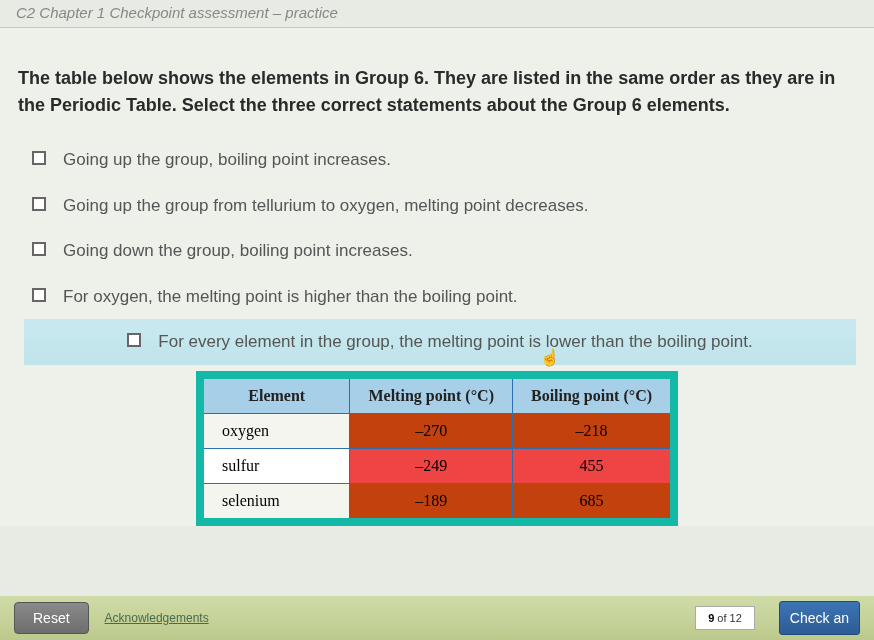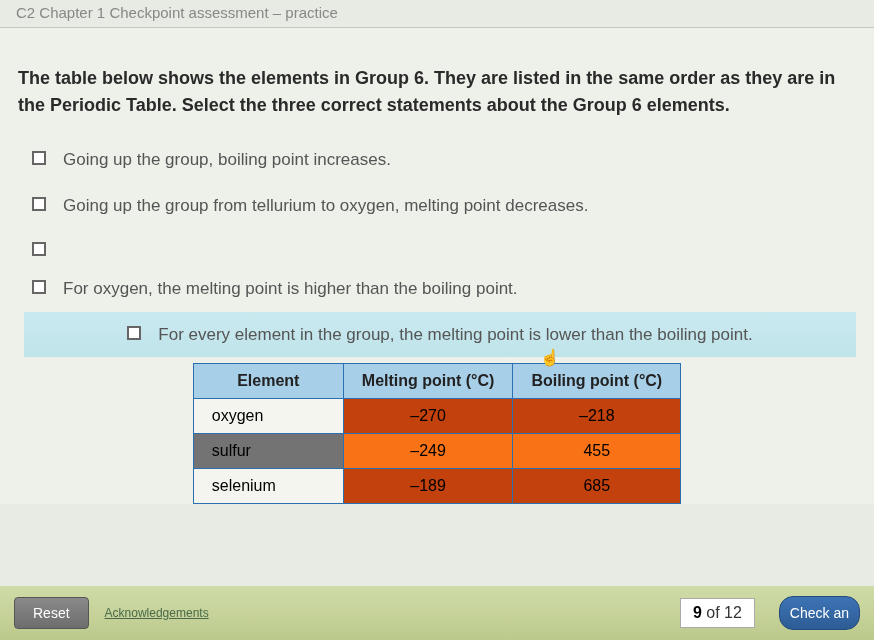--- a/index.html
+++ b/index.html
@@ -9,20 +9,21 @@
     width: 874px;
     height: 640px;
     overflow: hidden;
     position: relative;
   }
   .header {
     padding: 4px 16px 6px 16px;
     color: #888;
     font-size: 15px;
     border-bottom: 1px solid #c5c8c0;
+    font-style: italic;
   }
   .content {
     background: #eef1ea;
     padding: 10px 18px 0 18px;
   }
   .question {
     font-weight: bold;
     font-size: 18px;
     color: #2a2a2a;
     line-height: 1.5;
@@ -53,44 +54,45 @@
     flex-shrink: 0;
     margin-top: 4px;
   }
   .table-wrap {
     display: flex;
     justify-content: center;
     margin-top: 6px;
   }
   table {
     border-collapse: collapse;
-    border: 1px solid #14b8a6;
+    border: 8px solid #14b8a6;
     font-size: 16px;
+    font-family: Liberation Serif, serif;
   }
   th, td {
     border: 1px solid #2b6fb0;
     padding: 8px 18px;
     text-align: center;
     min-width: 150px;
   }
   th {
     background: #a8cfe8;
     font-weight: bold;
     color: #222;
   }
   td.name { text-align: left; background: #f5f5f0; }
   tr.odd td.val { background: #c2410c; }
-  tr.even td { background: #f97316; }
-  tr.even td.name { background: #737373; }
+  tr.even td { background: #ef4444; }
+  tr.even td.name { background: #ffffff; }
   .footer {
     position: absolute;
     bottom: 0;
     left: 0;
     right: 0;
-    height: 54px;
+    height: 44px;
     background: linear-gradient(#d0dca8, #bcc98c);
     display: flex;
     align-items: center;
     padding: 0 14px;
     gap: 16px;
   }
   .reset-btn {
     background: linear-gradient(#8a8a8a, #6d6d6d);
     color: #fff;
     border: 1px solid #555;
@@ -104,29 +106,29 @@
     flex-direction: column;
     font-size: 12px;
     color: #4a6a4a;
   }
   .links span { text-decoration: underline; cursor: pointer; }
   .spacer { flex: 1; }
   .progress {
     background: #fff;
     border: 1px solid #aaa;
     padding: 5px 12px;
-    font-size: 16px;
+    font-size: 11px;
     color: #333;
   }
   .progress b { color: #000; }
   .check-btn {
     background: linear-gradient(#3d74b5, #2d5c95);
     color: #fff;
     border: 1px solid #234a78;
-    border-radius: 14px;
+    border-radius: 3px;
     padding: 8px 10px;
     font-size: 14px;
     cursor: pointer;
     margin-left: 8px;
   }
   .cursor {
     position: absolute;
     left: 540px;
     top: 348px;
     font-size: 16px;
@@ -148,20 +150,21 @@
       <div class="option">
         <div class="checkbox"></div>
         <div>Going up the group, boiling point increases.</div>
       </div>
       <div class="option">
         <div class="checkbox"></div>
         <div>Going up the group from tellurium to oxygen, melting point decreases.</div>
       </div>
       <div class="option">
         <div class="checkbox"></div>
+        <div>Going down the group, boiling point increases.</div>
       </div>
       <div class="option">
         <div class="checkbox"></div>
         <div>For oxygen, the melting point is higher than the boiling point.</div>
       </div>
       <div class="option hover">
         <div class="checkbox"></div>
         <div>For every element in the group, the melting point is lower than the boiling point.</div>
       </div>
     </div>

